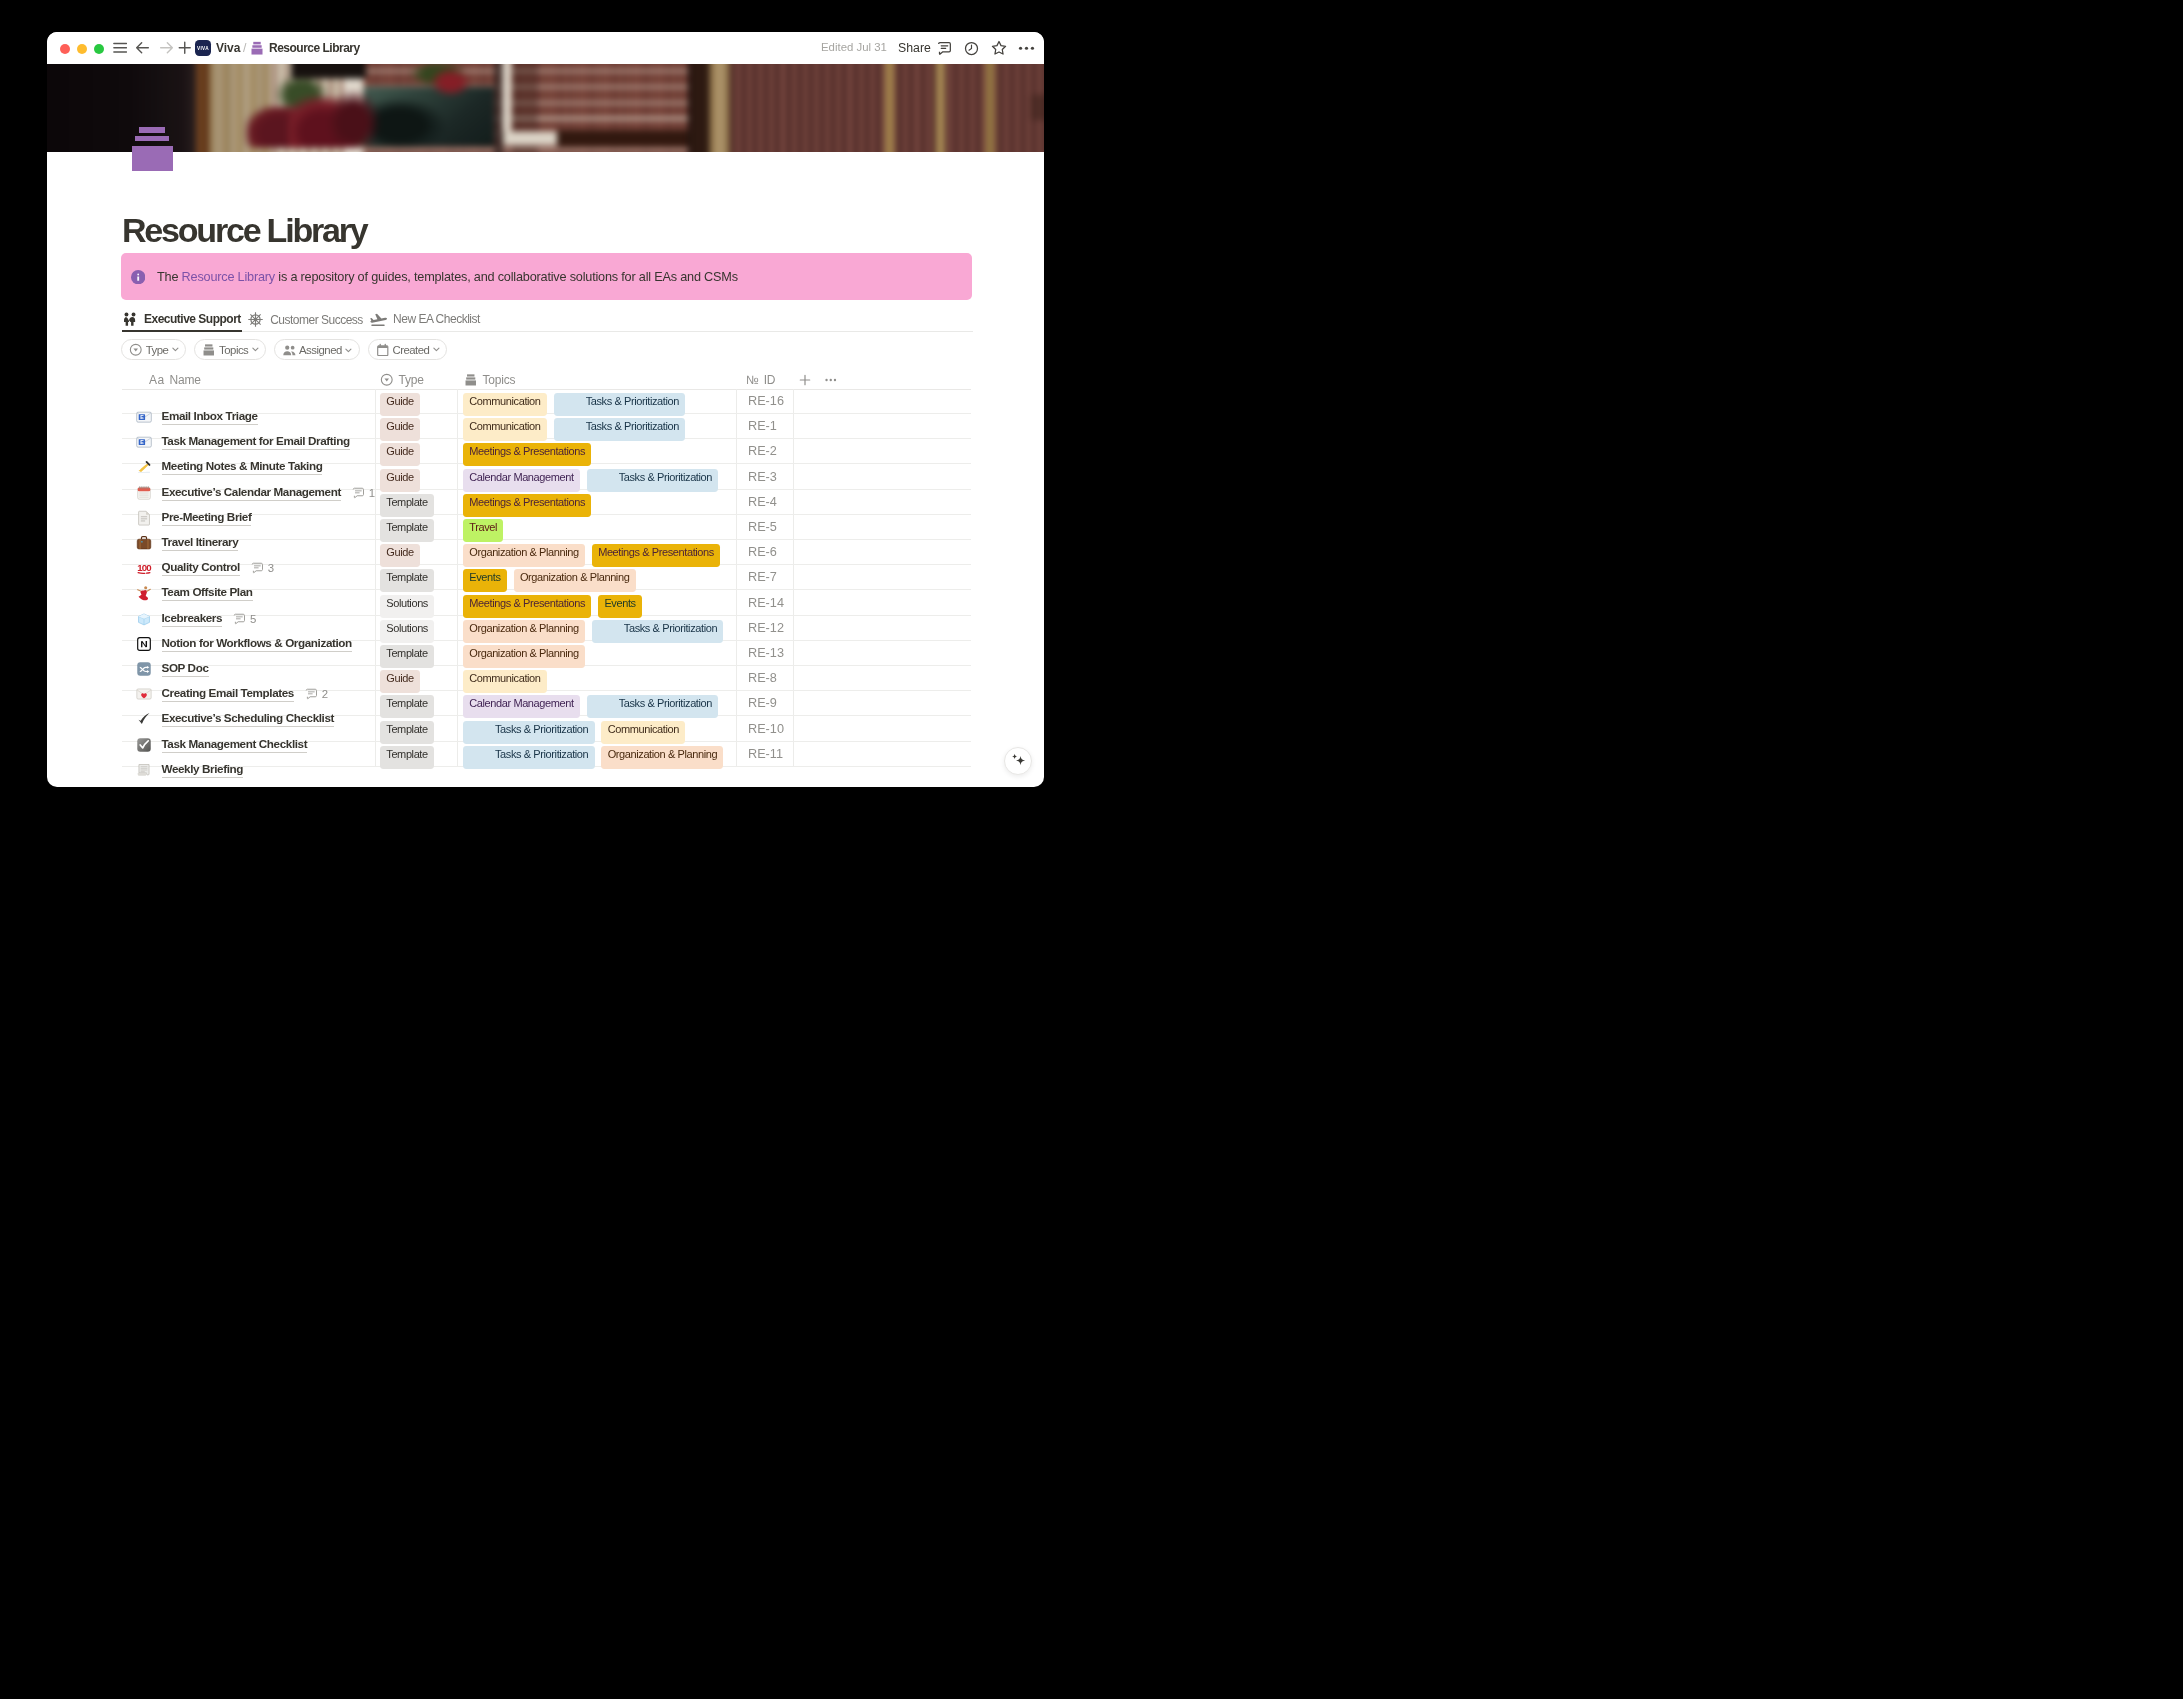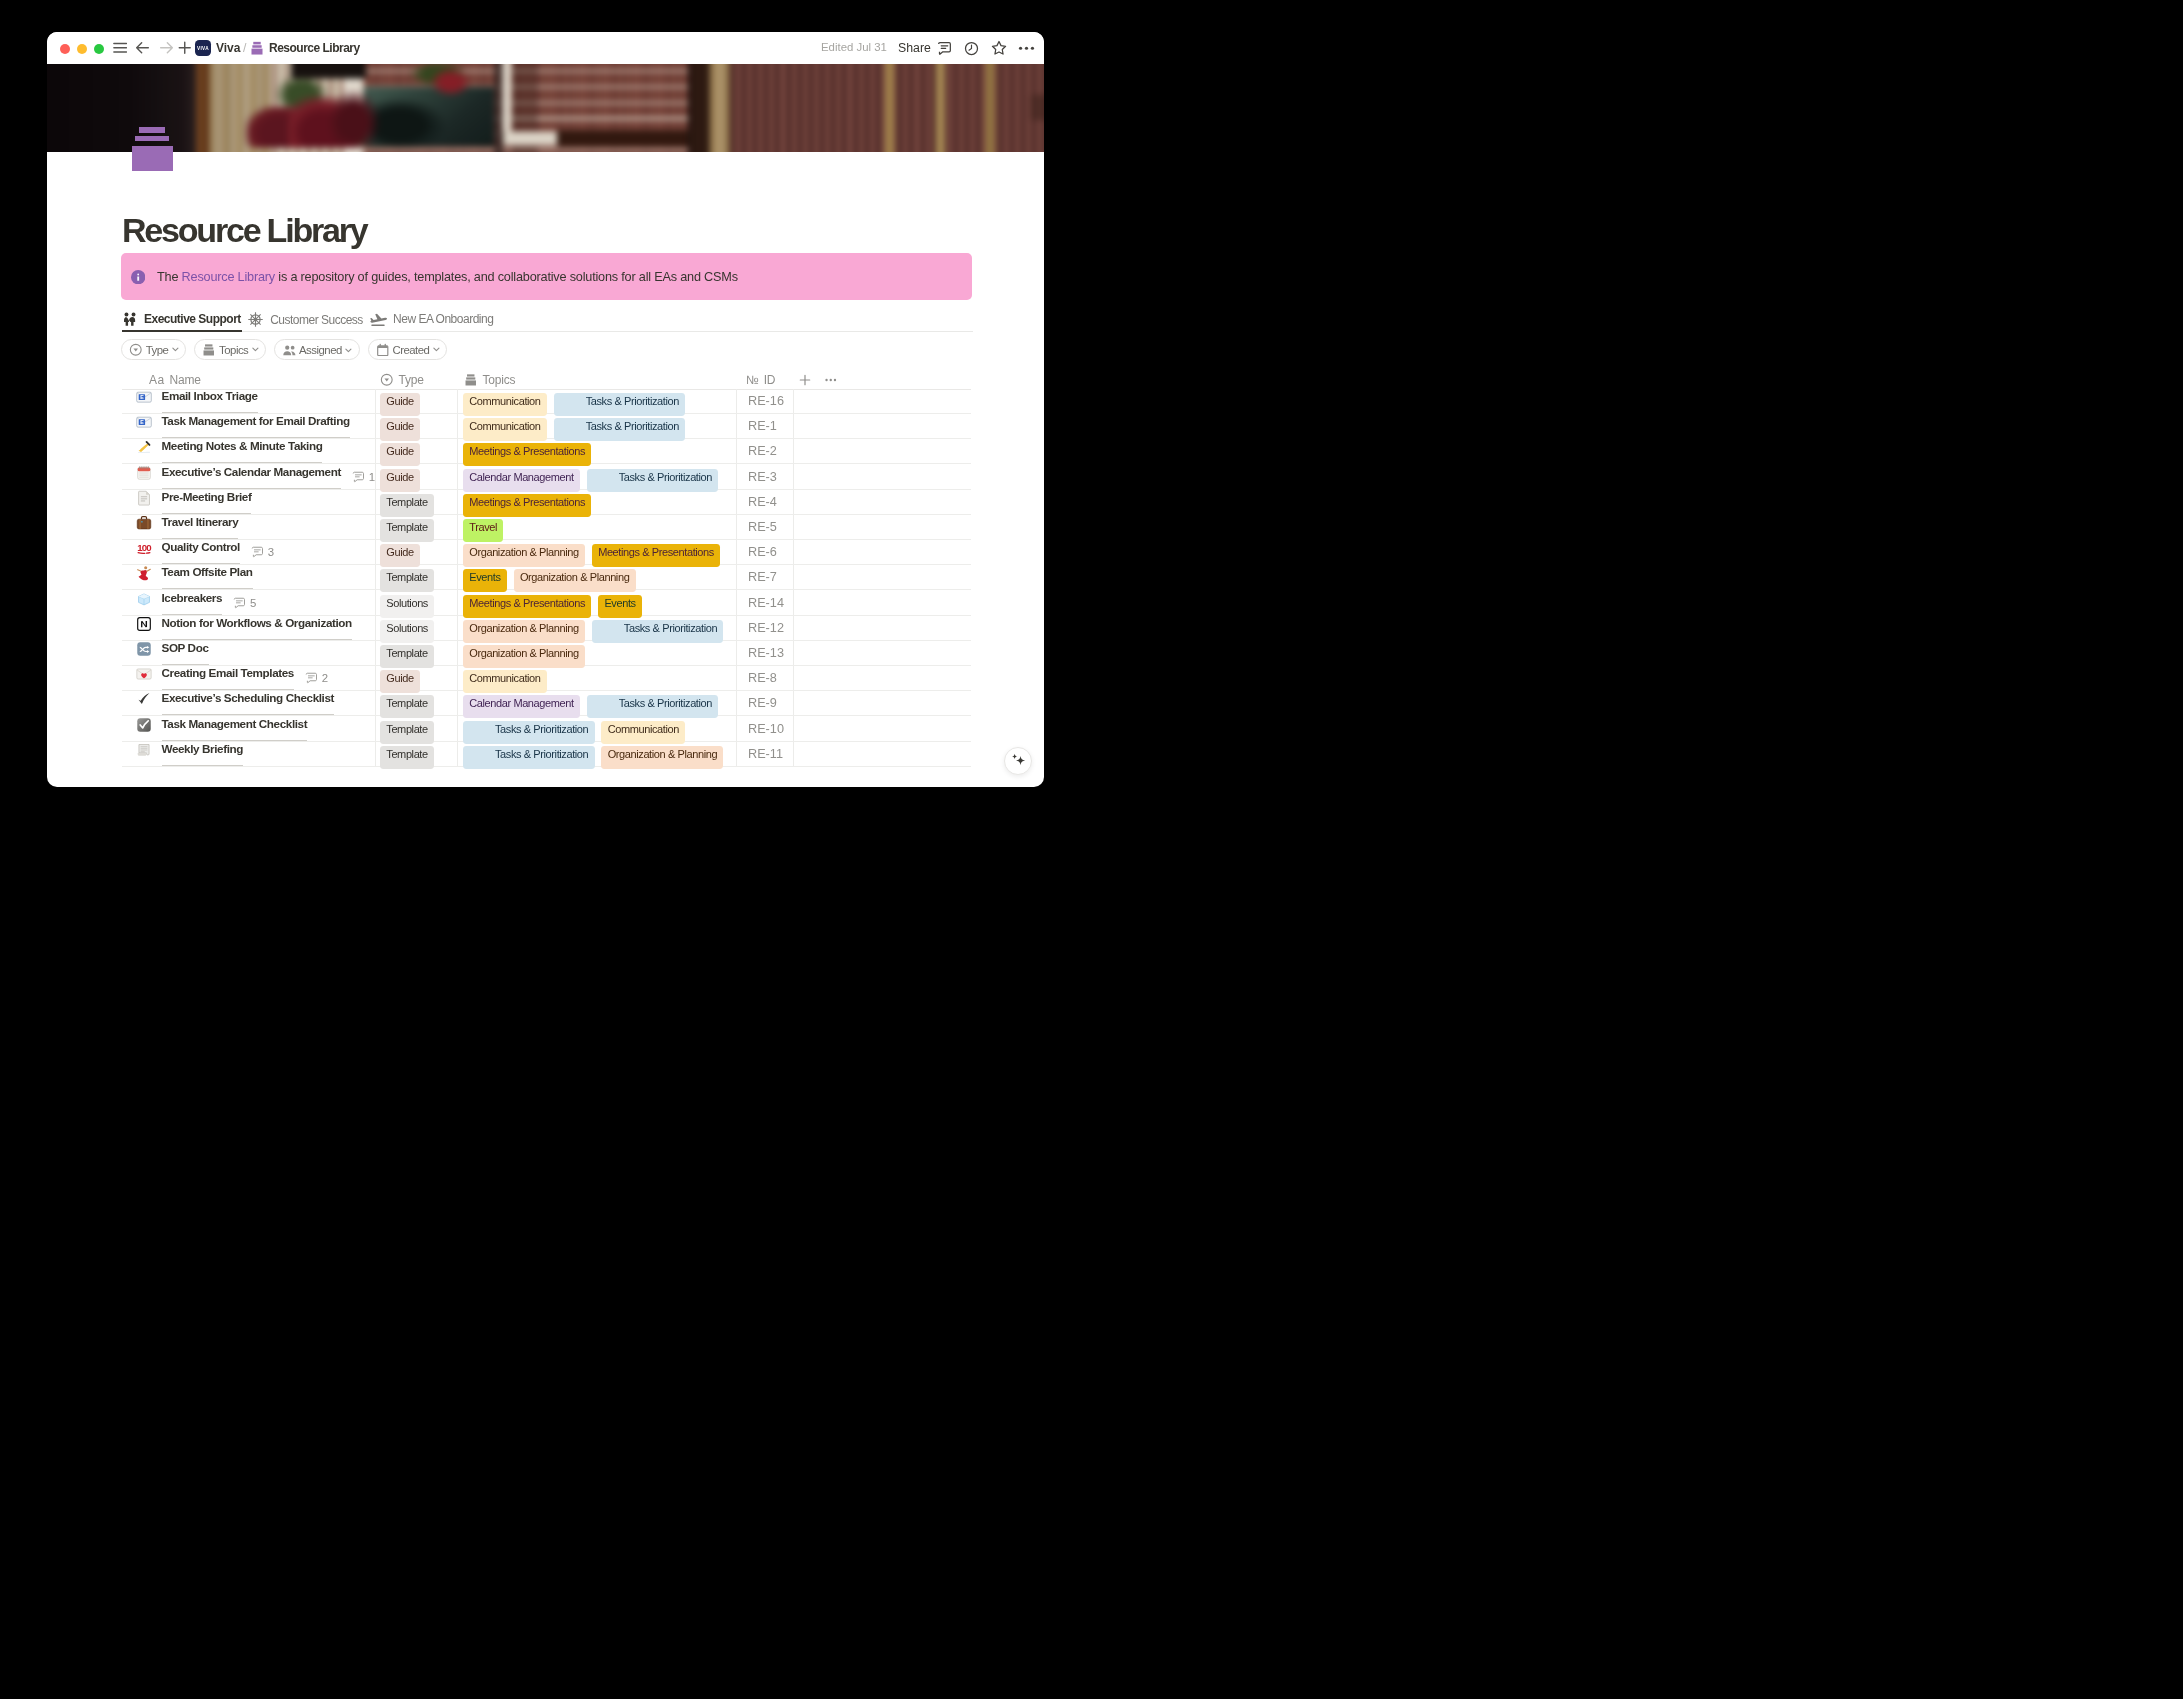--- a/index.html
+++ b/index.html
@@ -31,21 +31,21 @@
 
 #chips { position:absolute; left:74px; top:307px; white-space:nowrap; }
 .chip { display:inline-flex; align-items:center; gap:3.4px; height:21px; border:0.8px solid #e4e3e1; border-radius:11px; padding:0 6.8px; font-size:11.4px; letter-spacing:-0.5px; color:#6b6a66; margin-right:4.2px; }
 .chev { width:6.8px; height:6.8px; }
 
 #thead { position:absolute; left:75px; top:338px; width:849px; height:19px; color:#8f8e8b; font-size:12px; letter-spacing:-0.2px; }
 .hcell { position:absolute; top:0; display:flex; align-items:center; gap:5px; height:19px; }
 #grid { position:absolute; left:75px; top:357px; width:849px; }
 .vline { position:absolute; top:0; width:0.8px; height:378px; background:#ececea; }
 .row { position:absolute; left:0; width:849px; height:25px; border-bottom:0.8px solid #ededeb; }
-.name { position:absolute; left:13.5px; top:0; height:24px; display:flex; }
+.name { position:absolute; left:13.5px; top:16px; height:24px; display:flex; align-items:center; }
 .ricon { width:16px; height:16px; margin-right:10px; flex:none; }
 .rtitle { font-size:11.7px; letter-spacing:-0.4px; font-weight:600; color:#37352f; border-bottom:0.8px solid #d0cec9; line-height:14.4px; white-space:nowrap; }
 .cmt { display:flex; align-items:center; margin-left:11px; color:#8f8e8b; font-size:11.4px; gap:4.2px; }
 .pill { display:inline-block; height:23px; line-height:17.3px; padding:0 6.3px; border-radius:3.4px; font-size:11px; letter-spacing:-0.4px; white-space:nowrap; }
 .typec { position:absolute; left:258px; top:3.8px; }
 .topc { position:absolute; left:341px; top:3.8px; white-space:nowrap; }
 .topc .pill { margin-right:6.8px; }
 .idc { position:absolute; left:626px; top:0; height:24px; line-height:24px; font-size:12.7px; color:#91908c; }
 
 .tg-gray { background:#e3e2e0; color:#32302c; }
@@ -184,21 +184,21 @@
         </svg>
         <span>Customer Success</span>
       </span>
 <span class="tab off">
         <svg width="18" height="16" viewBox="0 0 21 19" style="">
           <g fill="#7c7b78">
             <path d="M1.2 12.6c.4.9 1.2 1.5 2.4 1.3l16-3.2c1.2-.3 1.8-1 1.6-1.8-.2-.8-1.1-1.1-2.3-.9l-4.4.9L9.3 3.4 7.2 3.8l2.6 6.1-4.6.9-2.3-2.5-1.6.3 1.3 3.3z"></path>
             <rect x="2.5" y="16" width="16" height="1.7" rx="0.85"></rect>
           </g>
         </svg>
-        <span>New EA Onboarding</span>
+        <span>New EA Checklist</span>
       </span>
 </div>
 <div id="tabline">
       <div class="on"></div>
     </div>
     <div id="chips">
 <span class="chip">
         <svg width="13.5" height="13.5" viewBox="0 0 16 16" style="">
           <circle cx="8" cy="8" r="6.4" fill="none" stroke="#8f8e8b" stroke-width="1.3"></circle>
           <path d="M5.3 6.6h5.4L8 10z" fill="#8f8e8b"></path>

